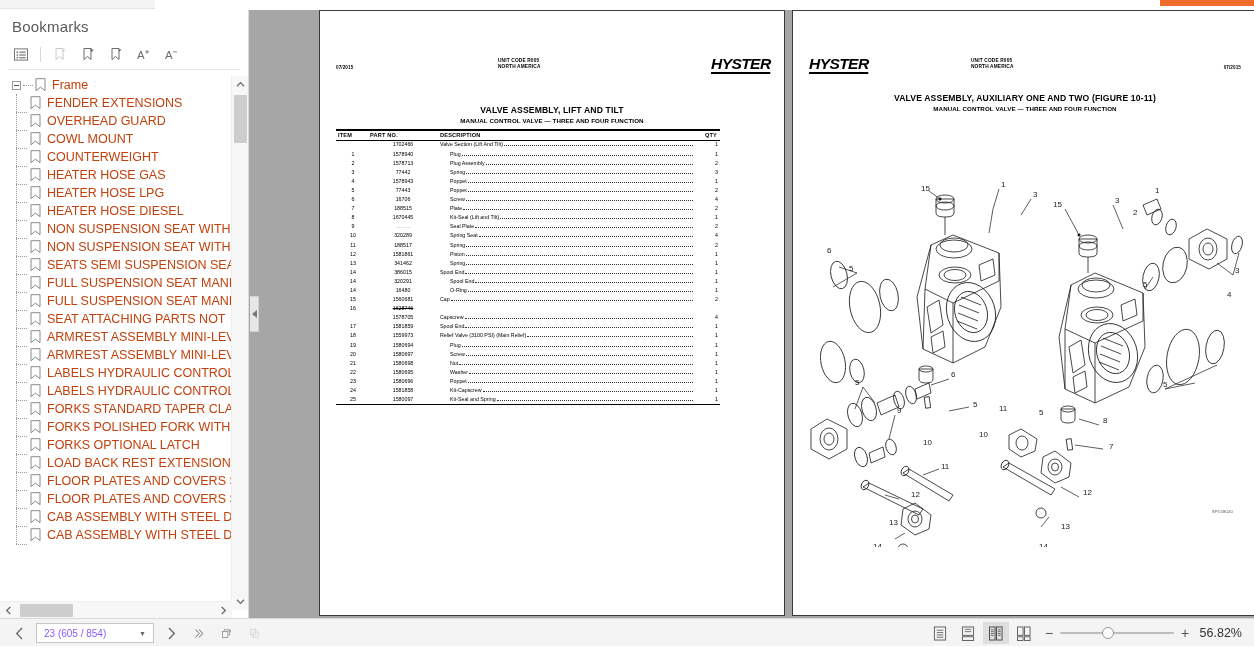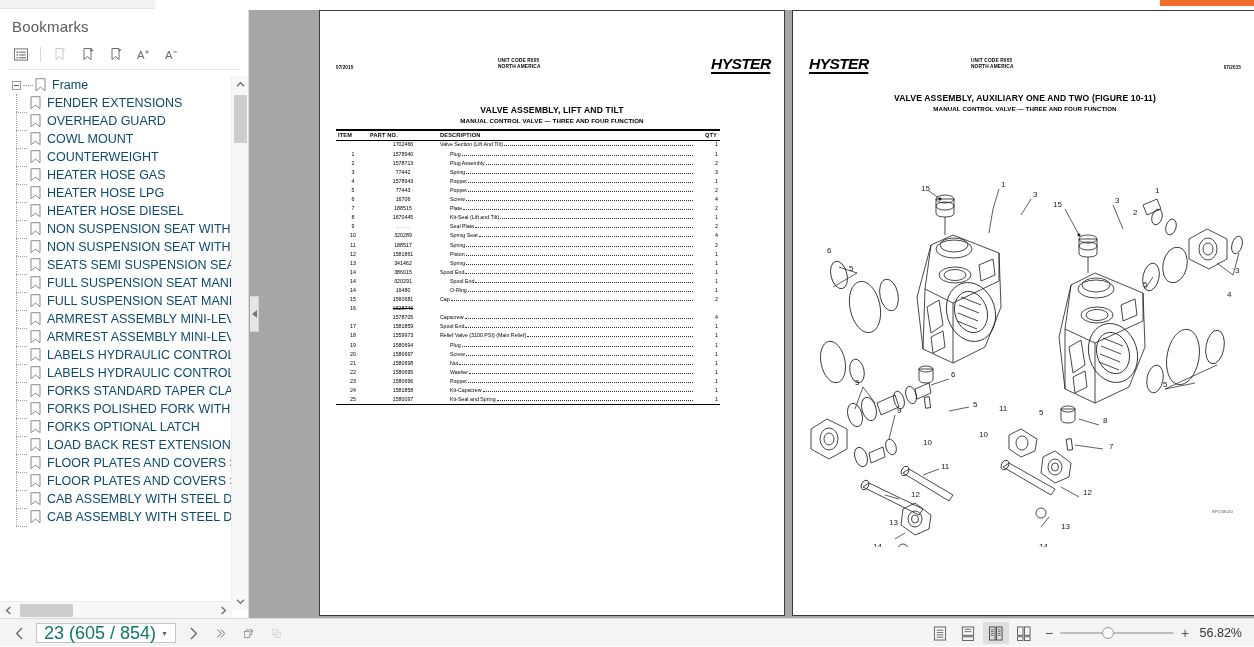--- a/index.html
+++ b/index.html
@@ -39,21 +39,21 @@
   .tb-sep { width:1px; height:15px; background:#d8d8d8; margin:0 4px; }
   .panel-rule { position:absolute; left:8px; top:59px; width:232px; height:1px; background:#e6e6e6; }
 
   
   .tree {
     position:absolute; left:0; top:66px; width:232px; height:534px;
     overflow:hidden; background:#fff;
   }
   .tree-row {
     height:18px; display:flex; align-items:center; white-space:nowrap;
-    font-size:12.5px; color:#0c4a6e; position:relative;
+    font-size:12.5px; color:#c2410c; position:relative;
   }
   .tree-row .lbl { overflow:hidden; }
   .twisty {
     width:9px; height:9px; border:1px solid #9a9a9a; background:#fff;
     display:inline-block; position:relative; margin-left:12px; margin-right:2px; flex:0 0 auto;
   }
   .twisty::before{
     content:""; position:absolute; left:1px; top:3px; width:5px; height:1px; background:#555;
   }
   .dots { width:10px; height:1px; border-top:1px dotted #9b9b9b; flex:0 0 auto; margin-right:1px; }
@@ -161,21 +161,21 @@
   .bb-left { display:flex; align-items:center; gap:6px; padding-left:8px; }
   .nav-btn {
     width:22px; height:22px; display:flex; align-items:center; justify-content:center;
     color:#666; font-size:15px; cursor:pointer; background:transparent; border:0;
   }
   .nav-btn.disabled { color:#c3c3c3; }
   .pagebox {
     display:flex; align-items:center; height:20px; border:1px solid #c6c6c6; background:#fff;
     padding:0 2px 0 7px; min-width:118px; justify-content:space-between;
   }
-  .pagebox .pg { font-size:18px; color:#0f766e; }
+  .pagebox .pg { font-size:10px; color:#8b5cf6; }
   .pagebox .caret { font-size:7px; color:#666; padding:0 5px; cursor:pointer;}
   .bb-right { margin-left:auto; display:flex; align-items:center; gap:2px; padding-right:10px;}
   .view-btn {
     width:26px; height:22px; display:flex; align-items:center; justify-content:center; cursor:pointer;
     border:0; background:transparent;
   }
   .view-btn.active { background:#dedede; }
   .zoom-wrap { display:flex; align-items:center; gap:5px; margin-left:4px;}
   .zoom-sign { font-size:14px; color:#555; width:12px; text-align:center; cursor:pointer;}
   .slider { position:relative; width:114px; height:14px; display:flex; align-items:center; cursor:pointer;}
@@ -330,20 +330,27 @@
             <path d="M2 0.7h9v12l-4.5-3.6-4.5 3.6z" fill="none" stroke="#8a8a8a" stroke-width="1"></path>
           </svg>
           <span class="lbl">FULL SUSPENSION SEAT MANI</span>
         </div>
         <div class="tree-row">
           <span class="indent"></span>
           <svg class="bm-ico" viewBox="0 0 13 14">
             <path d="M2 0.7h9v12l-4.5-3.6-4.5 3.6z" fill="none" stroke="#8a8a8a" stroke-width="1"></path>
           </svg>
           <span class="lbl">FULL SUSPENSION SEAT MANI</span>
+        </div>
+        <div class="tree-row">
+          <span class="indent"></span>
+          <svg class="bm-ico" viewBox="0 0 13 14">
+            <path d="M2 0.7h9v12l-4.5-3.6-4.5 3.6z" fill="none" stroke="#8a8a8a" stroke-width="1"></path>
+          </svg>
+          <span class="lbl">SEAT ATTACHING PARTS NOT</span>
         </div>
         <div class="tree-row">
           <span class="indent"></span>
           <svg class="bm-ico" viewBox="0 0 13 14">
             <path d="M2 0.7h9v12l-4.5-3.6-4.5 3.6z" fill="none" stroke="#8a8a8a" stroke-width="1"></path>
           </svg>
           <span class="lbl">ARMREST ASSEMBLY MINI-LEV</span>
         </div>
         <div class="tree-row">
           <span class="indent"></span>

